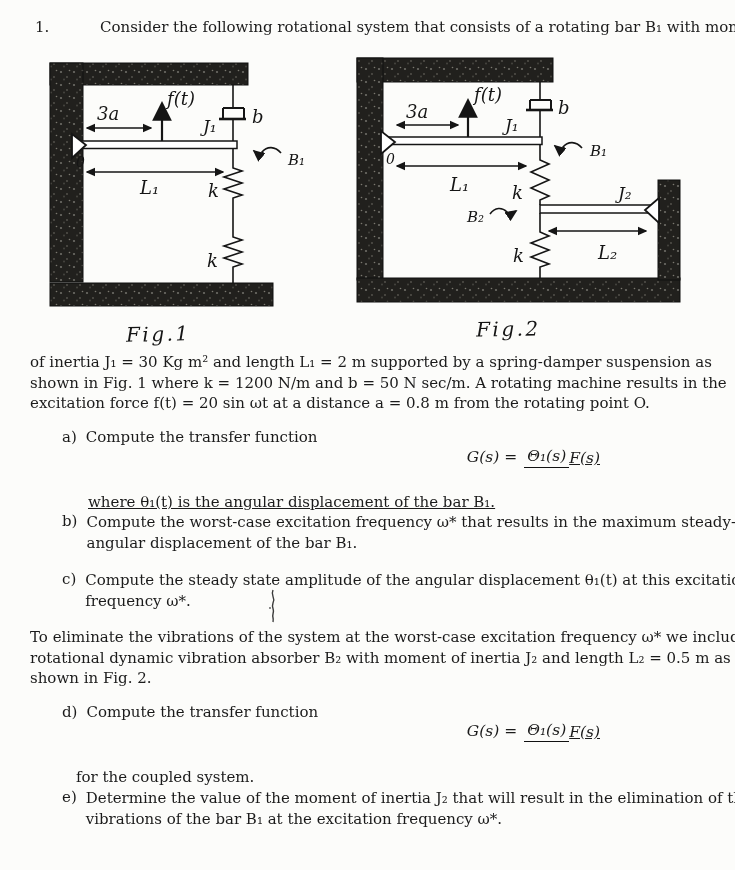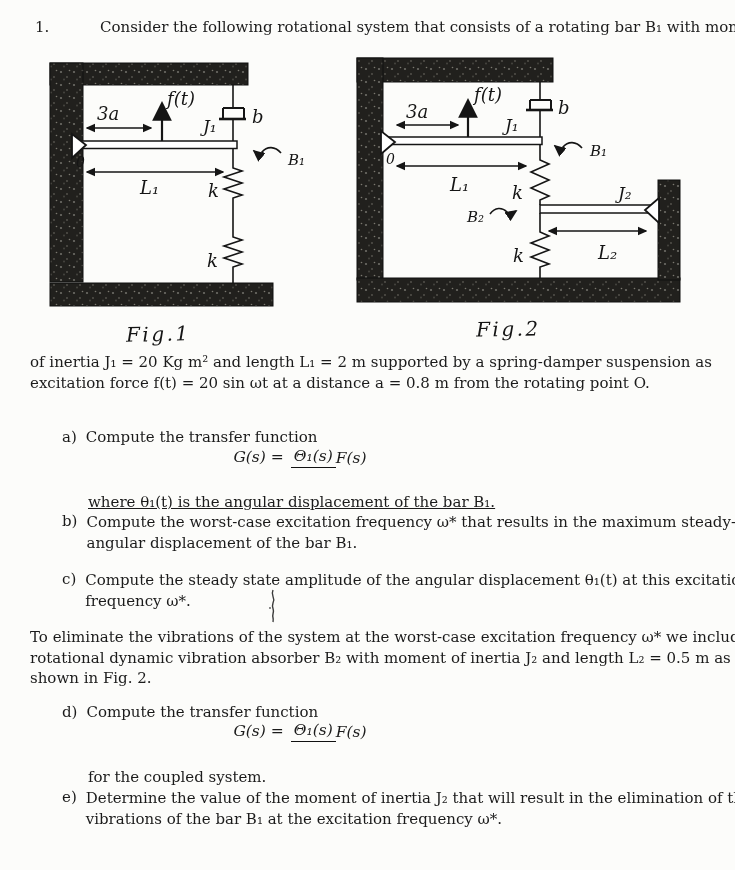--- a/index.html
+++ b/index.html
@@ -9,26 +9,26 @@
     font-family:"DejaVu Serif","Liberation Serif",serif;
   }
   .abs{position:absolute;}
   .bodyline{font-size:15px;line-height:20.5px;white-space:nowrap;}
   .header-num{font-size:15px;}
   .para{position:absolute;}
   .item{position:absolute;display:flex;gap:9px;font-size:15px;}
   .item .ilabel{white-space:nowrap;}
   .item .ilines div{white-space:nowrap;line-height:20.5px;}
   .equation{
-    position:absolute;left:0;width:600px;display:flex;justify-content:center;
+    position:absolute;left:0;width:600px;display:flex;justify-content:flex-end;
     align-items:center;gap:7px;font-size:15.5px;font-style:italic;
   }
   .frac{display:inline-flex;flex-direction:row;align-items:center;line-height:1.2;}
   .frac .num{border-bottom:1.3px solid #111;padding:0 3px 1px 3px;}
-  .frac .den{padding-top:1px;}
+  .frac .den{padding-top:1px;text-decoration:underline;}
   .caption{
     position:absolute;font-size:20px;font-style:italic;letter-spacing:2.5px;
     color:#151515;
   }
   svg text{fill:#151515;}
   .figsvg{position:absolute;}
 </style>
 </head>
 <body>
 
@@ -155,21 +155,22 @@
     <text x="248" y="207" font-size="18" font-style="italic">L₂</text>
 
     <path d="M190,161 V180 l9,4 l-18,7 l18,7 l-18,7 l18,7 l-9,3 V226" fill="none" stroke="#151515" stroke-width="1.6"></path>
     <text x="163" y="210" font-size="18" font-style="italic">k</text>
   </svg>
 
   <div class="caption" style="left:126px;top:322px;transform:rotate(-1.5deg);">Fig.1</div>
   <div class="caption" style="left:476px;top:317px;transform:rotate(-1deg);">Fig.2</div>
 
   <div class="para" style="left:30px;top:352px;">
-    <div class="bodyline">of inertia J₁ = 20 Kg m² and length L₁ = 2 m supported by a spring-damper suspension as</div>
+    <div class="bodyline">of inertia J₁ = 30 Kg m² and length L₁ = 2 m supported by a spring-damper suspension as</div>
+    <div class="bodyline">shown in Fig. 1 where k = 1200 N/m and b = 50 N sec/m.  A rotating machine results in the</div>
     <div class="bodyline">excitation force f(t) = 20 sin ωt at a distance a = 0.8 m from the rotating point O.</div>
   </div>
 
   <div class="item" style="left:62px;top:428px;">
     <span class="ilabel">a)</span>
     <span>Compute the transfer function</span>
   </div>
 
   <div class="equation" style="top:447px;">
     <span>G(s) =</span>
@@ -214,21 +215,21 @@
   </div>
 
   <div class="equation" style="top:721px;">
     <span>G(s) =</span>
     <span class="frac">
       <span class="num">Θ₁(s)</span>
       <span class="den">F(s)</span>
     </span>
   </div>
 
-  <div class="abs bodyline" style="left:88px;top:767px;">for the coupled system.</div>
+  <div class="abs bodyline" style="left:76px;top:767px;">for the coupled system.</div>
 
   <div class="item" style="left:62px;top:788px;">
     <span class="ilabel">e)</span>
     <span class="ilines">
       <div>Determine the value of the moment of inertia J₂ that will result in the elimination of the</div>
       <div>vibrations of the bar B₁ at the excitation frequency ω*.</div>
     </span>
   </div>
 
 </div>

